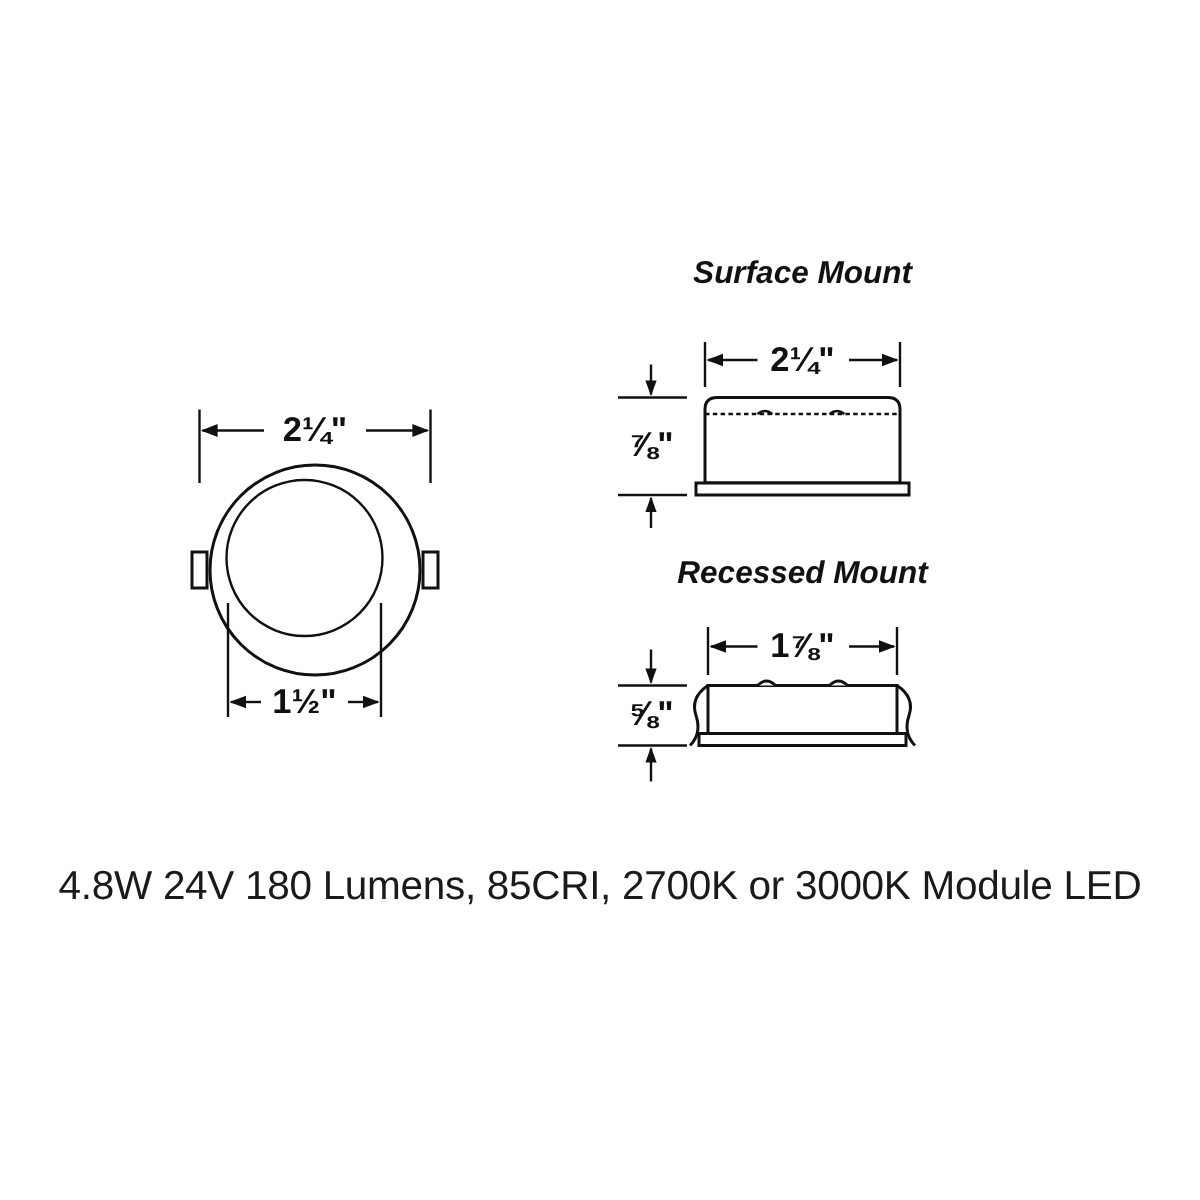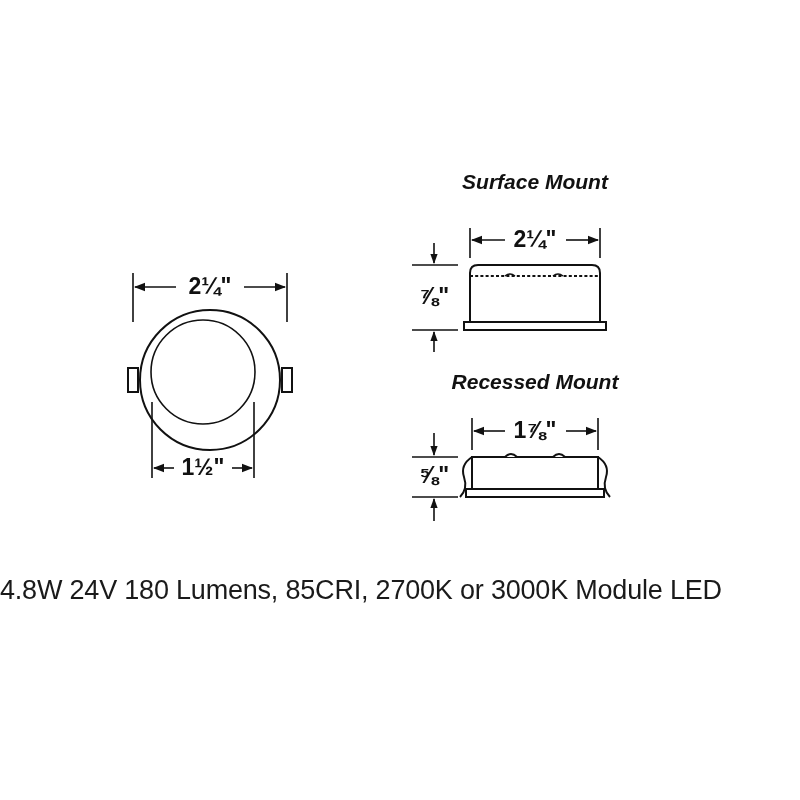--- a/index.html
+++ b/index.html
@@ -36,21 +36,21 @@
     font-weight: 600;
     fill: #111111;
     text-anchor: middle;
     dominant-baseline: middle;
   }
   .caption {
     position: absolute;
     left: 0;
     top: 575px;
     width: 800px;
-    text-align: left;
+    text-align: center;
     font-family: "Liberation Sans", sans-serif;
     font-size: 27px;
     font-weight: 400;
     color: #1a1a1a;
     letter-spacing: -0.2px;
     white-space: nowrap;
   }
   .ln { stroke: #111111; fill: none; }
   .thin { stroke-width: 1.6; }
   .med  { stroke-width: 2.0; }

